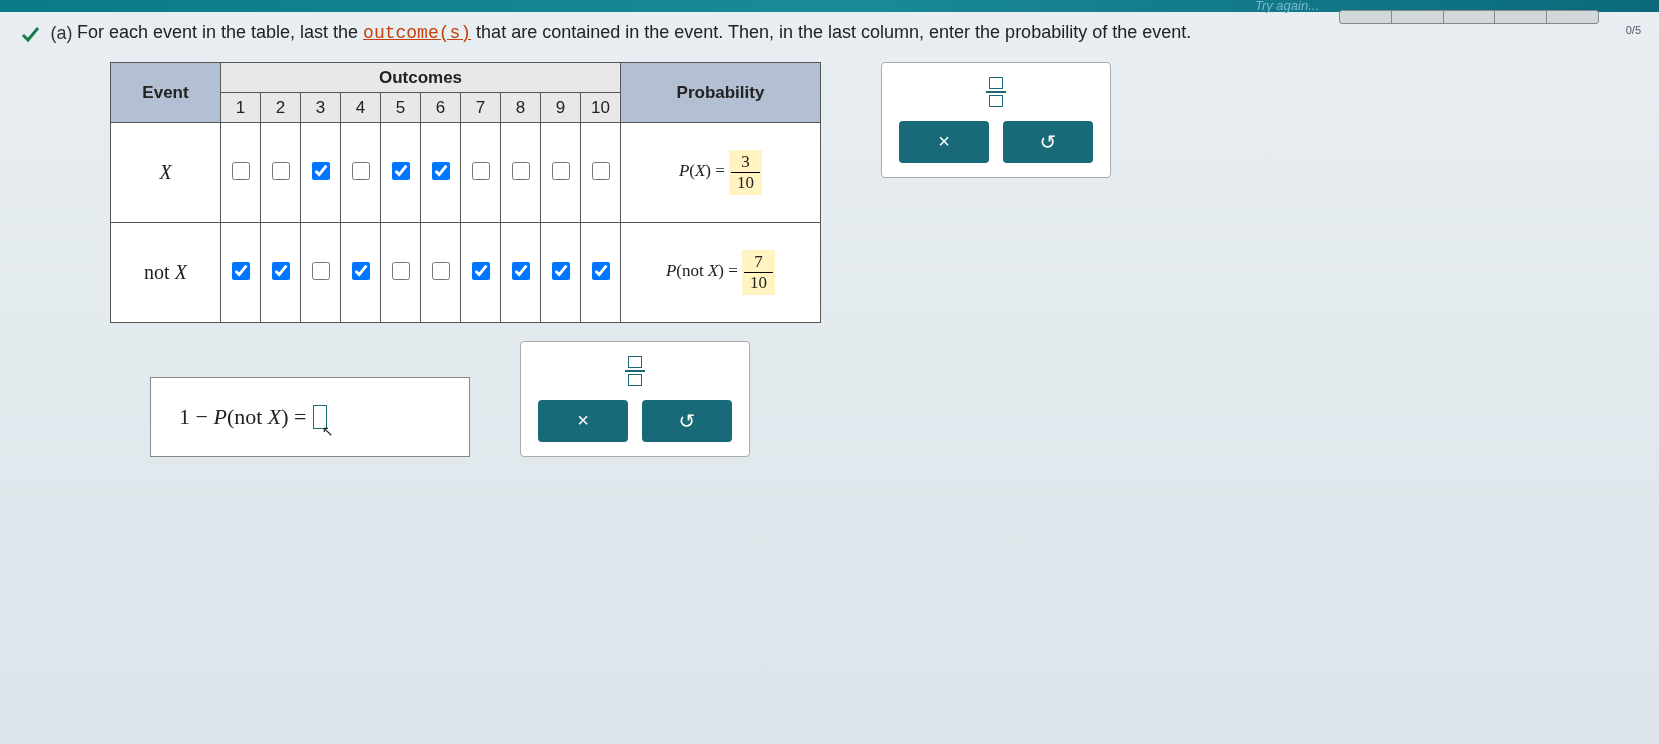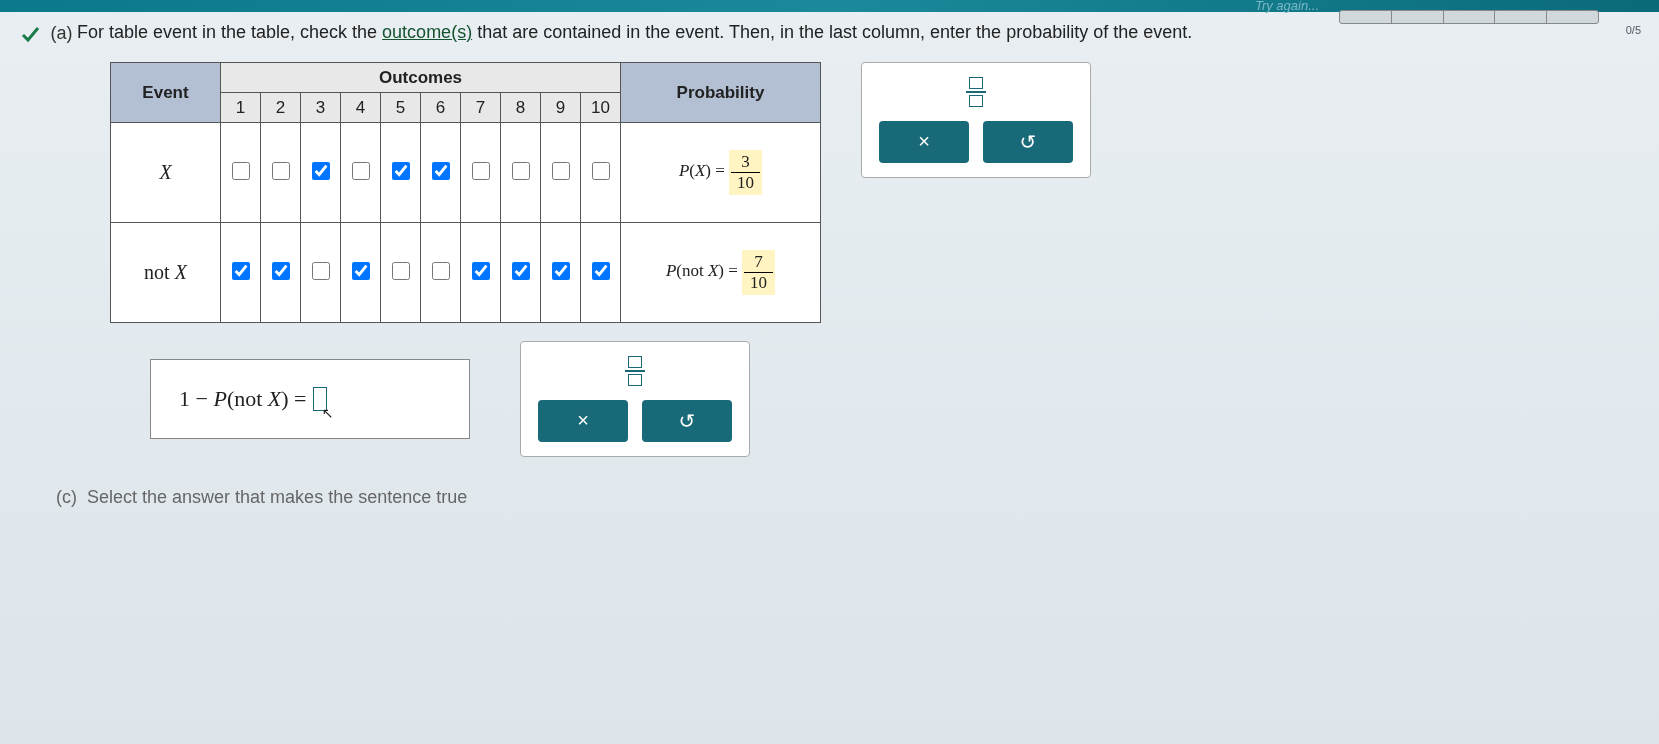--- a/index.html
+++ b/index.html
@@ -64,29 +64,30 @@
   font-size: 18px;
   color: #333;
   vertical-align: middle;
 }
 .instruction {
   font-size: 18px;
   color: #222;
   display: inline;
 }
 .underline-link {
-  color: #14532d;
+  color: #c2410c;
   text-decoration: underline;
   cursor: pointer;
+  font-family: Liberation Mono, monospace;
 }
 .table-wrap {
   margin: 18px 0 0 90px;
   display: flex;
   align-items: flex-start;
-  gap: 40px;
+  gap: 60px;
 }
 table.outcomes {
   border-collapse: collapse;
   background: #fff;
 }
 table.outcomes th, table.outcomes td {
   border: 1px solid #555;
   text-align: center;
   vertical-align: middle;
 }
@@ -184,21 +185,21 @@
   align-items: center;
   justify-content: center;
 }
 .part-b {
   margin: 28px 0 0 36px;
   font-size: 18px;
   color: #333;
 }
 .subtract-row {
   display: flex;
-  align-items: center;
+  align-items: flex-end;
   gap: 50px;
   margin: 18px 0 0 110px;
   padding-left: 20px;
 }
 .eq-box {
   border: 1px solid #888;
   background: #fff;
   padding: 20px 28px;
   min-width: 320px;
   min-height: 80px;
@@ -257,21 +258,21 @@
 
 <div class="content">
   <div>
     <span class="check-icon">
       <svg viewBox="0 0 20 20" width="20" height="20">
           <path d="M3 11 L8 16 L18 4" stroke="#1a7a4a" stroke-width="3" fill="none"></path>
         </svg>
     </span>
     <span class="part-label">(a)</span>
     <span class="instruction">
-      <span>For table event in the table, check the </span><span class="underline-link">outcome(s)</span><span> that are contained in the event. Then, in the last column, enter the probability of the event.</span>
+      <span>For each event in the table, last the </span><span class="underline-link">outcome(s)</span><span> that are contained in the event. Then, in the last column, enter the probability of the event.</span>
     </span>
   </div>
 
   <div class="table-wrap">
     <table class="outcomes">
       <tbody>
           <tr>
         <th class="event-h" rowspan="2">Event</th>
         <th class="outcomes-h" colspan="10">Outcomes</th>
         <th class="prob-h" rowspan="2">Probability</th>
@@ -352,17 +353,13 @@
           <div class="bar"></div>
           <div class="sq"></div>
       </div>
       <div class="toolbox-row">
         <button class="tool-btn">×</button>
         <button class="tool-btn">↺</button>
       </div>
     </div>
   </div>
 
-  <div class="part-c">
-    <span>(c)</span>&nbsp;
-    <span>Select the answer that makes the sentence true</span>
-  </div>
 </div>
 
 </body></html>

